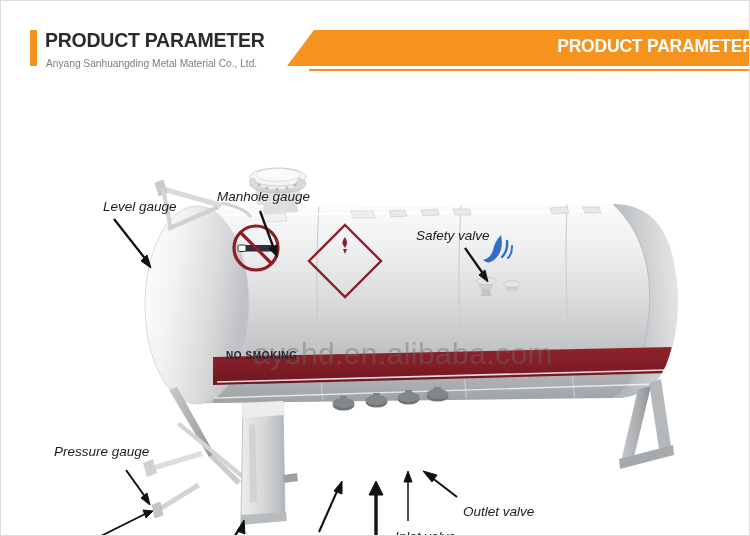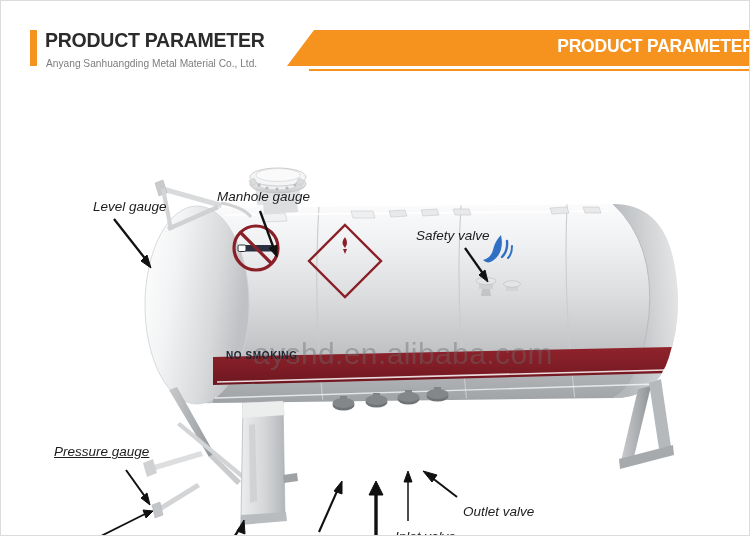--- a/index.html
+++ b/index.html
@@ -384,21 +384,21 @@
           <path d="M 422 386 L 431 397 L 436 390 Z"></path>
         </g>
       </g>
     </svg>
 
     <div class="watermark">ayshd.en.alibaba.com</div>
 
     <div class="nosmoke-text">NO SMOKING</div>
 
 
-    <div class="lbl" style="left:92px;  top:114px;">Level gauge</div>
+    <div class="lbl" style="left:102px;  top:114px;">Level gauge</div>
     <div class="lbl" style="left:216px; top:104px;">Manhole gauge</div>
     <div class="lbl" style="left:415px; top:143px;">Safety valve</div>
-    <div class="lbl" style="left:53px;  top:359px;text-decoration:underline;">Pressure gauge</div>
+    <div class="lbl" style="left:53px;  top:359px;">Pressure gauge</div>
 
     <div class="lbl" style="left:394px; top:444px;">Inlet valve</div>
     <div class="lbl" style="left:462px; top:419px;">Outlet valve</div>
   </div>
 </div>
 
 </body></html>

